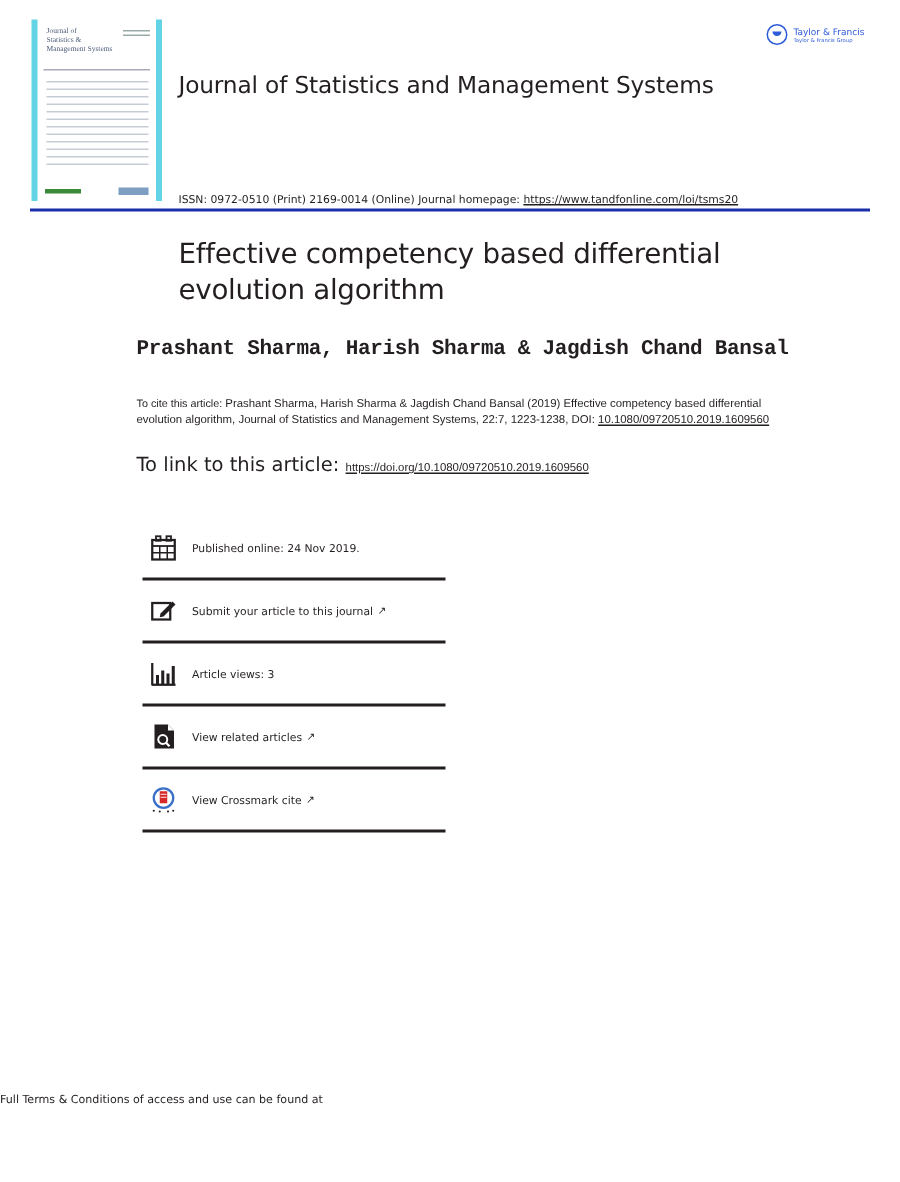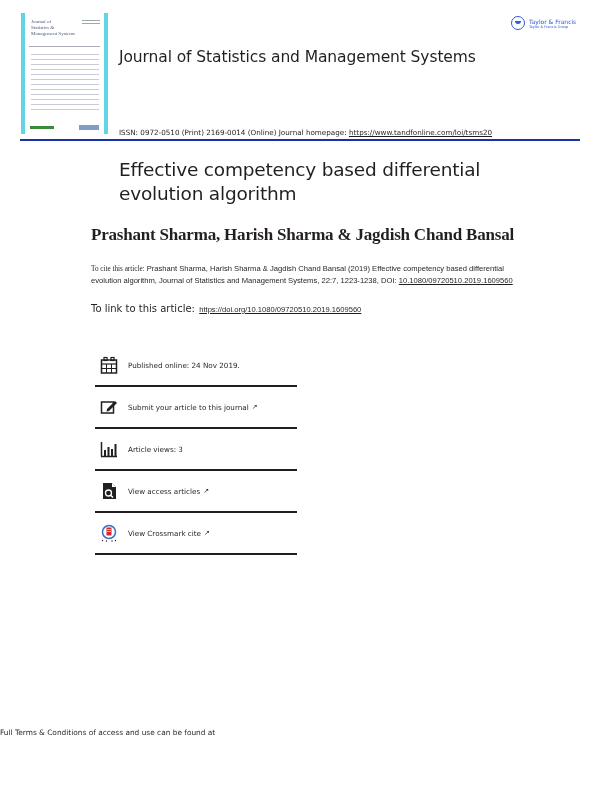--- a/index.html
+++ b/index.html
@@ -22,27 +22,27 @@
   .tf-circle { width: 12px; height: 12px; border: 1.5px solid #2e5bd9; border-radius: 50%; position: relative; }
   .tf-circle::after { content: ""; position: absolute; left: 3px; top: 4px; width: 6px; height: 3px; background: #2e5bd9; border-radius: 0 0 3px 3px; }
   .tf-text { font-size: 6px; color: #2e5bd9; line-height: 7px; }
 
   .issn-line { position: absolute; left: 119px; top: 128px; font-size: 7.2px; color: #231f20; white-space: nowrap; font-family: "DejaVu Sans", sans-serif; }
   .issn-line a { color: #231f20; text-decoration: underline; }
 
   .rule-blue { position: absolute; left: 20px; top: 139px; width: 560px; height: 2px; background: #1a2faa; }
 
   .article-title { position: absolute; left: 91px; top: 158px; width: 440px; font-size: 18.5px; line-height: 24px; color: #231f20; font-family: "DejaVu Sans", sans-serif; letter-spacing: -0.2px; margin-left: 28px; }
-  .authors { position: absolute; left: 91px; top: 225px; font-size: 17px; font-weight: bold; color: #231f20; font-family: Liberation Serif, serif; letter-spacing: -0.2px; }
+  .authors { position: absolute; left: 91px; top: 225px; font-size: 14px; font-weight: bold; color: #231f20; font-family: Liberation Mono, monospace; letter-spacing: -0.2px; }
 
   .cite { position: absolute; left: 91px; top: 263px; width: 425px; font-size: 7.6px; line-height: 11px; color: #231f20; font-family: "Liberation Sans", sans-serif; }
-  .cite .lbl { font-family: Liberation Serif, serif; font-size: 7.2px; }
+  .cite .lbl { font-family: Liberation Sans, sans-serif; font-size: 7.2px; }
   .cite a, .link a { color: #231f20; text-decoration: underline; }
   .link { position: absolute; left: 91px; top: 303px; font-size: 7.6px; color: #231f20; font-family: "Liberation Sans", sans-serif; }
-  .link .lbl { font-family: "DejaVu Sans", sans-serif; font-size: 10px; }
+  .link .lbl { font-family: "DejaVu Sans", sans-serif; font-size: 13px; }
 
   .info-list { position: absolute; left: 95px; top: 345px; width: 202px; }
   .info-item { position: relative; height: 40px; display: flex; align-items: center; font-size: 7.2px; color: #231f20; font-family: "DejaVu Sans", sans-serif; }
   .info-item .ic { width: 20px; height: 20px; margin-left: 4px; margin-right: 9px; flex-shrink: 0; display: flex; align-items: center; justify-content: center; }
   .divider { height: 2px; background: #231f20; }
   .ext { font-size: 7px; margin-left: 3px; }
 
   .footer { position: absolute; left: 0; width: 600px; top: 727px; font-size: 7.4px; line-height: 11px; color: #231f20; font-family: "DejaVu Sans", sans-serif; }
 </style>
 </head>
@@ -149,21 +149,21 @@
   <div class="divider"></div>
   <div class="info-item">
     <span class="ic">
       <svg width="18" height="18" viewBox="0 0 18 18">
           <path d="M3 1 L12 1 L16 5 L16 17 L3 17 Z" fill="#231f20"></path>
           <path d="M12 1 L12 5 L16 5" fill="#ffffff"></path>
           <circle cx="8.5" cy="11" r="3" fill="none" stroke="#ffffff" stroke-width="1.3"></circle>
           <line x1="10.5" y1="13" x2="13" y2="15.5" stroke="#ffffff" stroke-width="1.5"></line>
         </svg>
     </span>
-    <span>View access articles</span>
+    <span>View related articles</span>
       <span class="ext">↗</span>
   </div>
   <div class="divider"></div>
   <div class="info-item">
     <span class="ic">
       <svg width="18" height="18" viewBox="0 0 18 18">
           <circle cx="9" cy="8" r="6.5" fill="none" stroke="#3a6fc8" stroke-width="1.5"></circle>
           <rect x="6.5" y="3.5" width="5" height="8" fill="#d62828"></rect>
           <line x1="7" y1="5.5" x2="11" y2="5.5" stroke="#fff" stroke-width="0.6"></line>
           <line x1="7" y1="7.5" x2="11" y2="7.5" stroke="#fff" stroke-width="0.6"></line>

